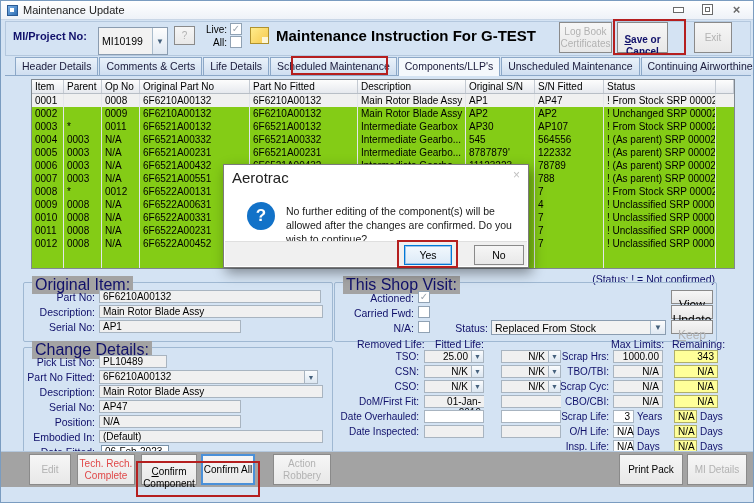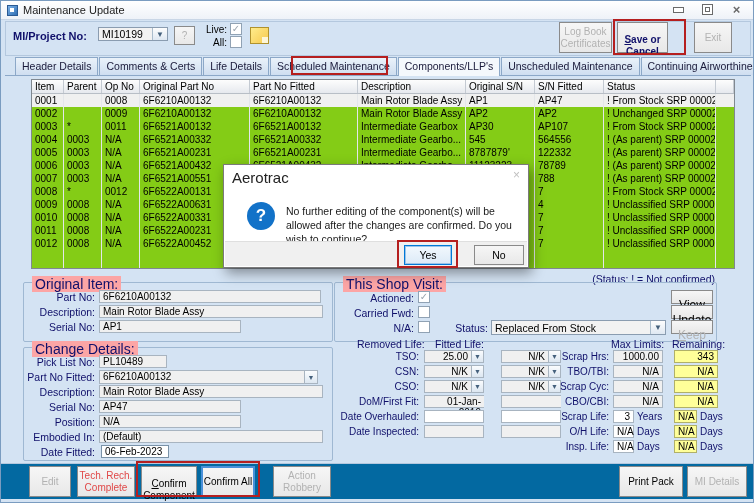--- a/index.html
+++ b/index.html
@@ -24,21 +24,21 @@
   .wb-close { font-size: 13px; line-height: 13px; text-align: center; font-weight: bold; }
   
   .header-box { position: absolute; left: 4px; top: 20px; width: 746px; height: 35px;
     border: 1px solid #b4c8de; }
   .lbl-navy { color: #10106a; }
   .mi-label { position: absolute; left: 12px; top: 29px; font-size: 11px; font-weight: bold; }
   .combo { background: #f2f2f2; border: 1px solid #8a9cb0; display: flex; align-items: center; font-size: 10.5px; }
   .combo .cval { flex: 1; padding-left: 3px; white-space: nowrap; overflow: hidden; }
   .combo .carr { width: 15px; align-self: stretch; background: linear-gradient(#fdfdfd,#dfe8f2);
     border-left: 1px solid #aabccc; color: #44607c; font-size: 8px; display: flex; align-items: center; justify-content: center; }
-  .mi-combo { position: absolute; left: 97px; top: 26px; width: 70px; height: 14px; }
+  .mi-combo { position: absolute; left: 97px; top: 26px; width: 70px; height: 28px; }
   .help-btn { position: absolute; left: 173px; top: 25px; width: 21px; height: 19px; }
   .chk-lbl { position: absolute; font-size: 10px; text-align: right; width: 28px; }
   .cb { position: absolute; width: 12px; height: 12px; background: #fff; border: 1px solid #90a2b4; font-size: 10px;
     line-height: 10px; text-align: center; color: #9aa4ae; }
   .note-icon { position: absolute; left: 249px; top: 26px; width: 19px; height: 17px;
     background: linear-gradient(135deg,#ffec8c,#f6c94e); border: 1px solid #b0922e; }
   .note-icon::after { content:""; position:absolute; right:0; bottom:0; border-style:solid; border-width:0 6px 6px 0; border-color: transparent #fdf6d8 #fdf6d8 transparent; }
   .main-title { position: absolute; left: 230px; top: 26px; width: 350px; text-align: center;
     font-size: 15px; font-weight: bold; color: #000; }
   .btn { background: linear-gradient(#f6f6f6,#e8e8e8); border: 1px solid #8a8a8a; font-size: 10px;
@@ -62,21 +62,21 @@
   .thead .trow { height: 14px; line-height: 14px; background: linear-gradient(#fdfdfd,#e6e9ee); border-bottom: 1px solid #b8bec6; }
   .thead .td { border-right: 1px solid #c4cad2; }
   .td { padding: 0 3px; white-space: nowrap; overflow: hidden; border-right: 1px solid #e4e6ea; }
   .c-item { width: 32px; } .c-parent { width: 38px; } .c-op { width: 38px; }
   .c-origpn { width: 110px; } .c-fitpn { width: 108px; } .c-desc { width: 108px; }
   .c-origsn { width: 69px; } .c-snf { width: 69px; } .c-status { width: 112px; }
   .c-fill { flex: 1; border-right: none; }
   .tbody .trow:nth-child(1) { background: #f0f0f0; }
   
   .gbox { position: absolute; border: 1px solid #9fb8d2; border-radius: 2px; }
-  .legend { position: absolute; top: -7px; left: 8px; background: #fca5a5; padding: 0 3px; font-size: 14px; color: #10106a; }
+  .legend { position: absolute; top: -7px; left: 8px; background: #a3a3a3; padding: 0 3px; font-size: 16px; color: #10106a; }
   .flabel { position: absolute; font-size: 10.5px; color: #10106a; text-align: right; white-space: nowrap; }
   .fld { position: absolute; height: 13px; background: #f0f0f0; border: 1px solid #a8b4c0;
     font-size: 10px; line-height: 11px; padding: 0 3px; white-space: nowrap; overflow: hidden; }
   .fld.white { background: #fff; border-color: #7a92a8; }
   .fld.center { text-align: left; }
   .fldcombo { position: absolute; height: 14px; display: flex; }
   .fldcombo .cval { flex: 1; background: #f0f0f0; border: 1px solid #a8b4c0; border-right: none; font-size: 10px; line-height: 12px; padding: 0 3px; white-space: nowrap; overflow: hidden; }
   .fldcombo .carr2 { width: 14px; background: linear-gradient(#fafcfe,#dde7f1); border: 1px solid #a8b4c0;
     font-size: 7px; color: #44607c; display: flex; align-items: center; justify-content: center; }
   .status-note { position: absolute; left: 500px; top: 272px; width: 214px; text-align: right; font-size: 10.5px; color: #10106a; }
@@ -97,21 +97,21 @@
   .lim-rows { position: absolute; left: 555px; top: 349px; width: 175px; }
   .lim-row { position: relative; height: 15px; font-size: 10px; }
   .lim-row .ll { position: absolute; left: 0; top: 1px; width: 53px; text-align: right; color: #10106a; white-space: nowrap; }
   .lim-row .lmax { position: absolute; left: 57px; top: 0; width: 50px; height: 13px; background: #f0f0f0; border: 1px solid #a8b4c0; text-align: right; padding: 0 3px; line-height: 11px; }
   .lim-row .lrem { position: absolute; left: 118px; top: 0; width: 44px; height: 13px; background: #ffff99; border: 1px solid #b0b068; text-align: right; padding: 0 3px; line-height: 11px; }
   .lim-row .sfx { position: absolute; top: 1px; color: #10106a; }
   .lim-row .sfx.ms { left: 81px; } .lim-row .sfx.rs { left: 144px; }
   .lim-row:nth-child(n+5) .lmax { width: 21px; background: #fff; }
   .lim-row:nth-child(n+5) .lrem { width: 23px; }
   
-  .bottom-bar { position: absolute; left: 0; right: 0; top: 462px; height: 36px; background: #0369a1; border-top: 1px solid #b4c8de; }
+  .bottom-bar { position: absolute; left: 0; right: 0; top: 450px; height: 36px; background: #a3a3a3; border-top: 1px solid #b4c8de; }
   .bbtn { position: absolute; top: 2px; height: 31px; }
   .red-text { color: #e04848; }
   
   .dialog { position: absolute; left: 222px; top: 163px; width: 306px; height: 104px;
     background: #fff; border: 1px solid #7a7a7a; box-shadow: 3px 5px 12px rgba(0,0,0,.4); z-index: 50; }
   .dlg-title { position: absolute; left: 8px; top: 4px; font-size: 15px; color: #222; }
   .dlg-close { position: absolute; right: 8px; top: 3px; font-size: 12px; color: #c0c0c0; }
   .dlg-icon { position: absolute; left: 23px; top: 37px; width: 28px; height: 28px; border-radius: 50%;
     background: #1272c8; color: #fff; font-size: 17px; font-weight: bold; text-align: center; line-height: 27px; }
   .dlg-msg { position: absolute; left: 62px; top: 39px; width: 238px; font-size: 10.5px; line-height: 1.35; color: #1a1a1a; }
@@ -142,20 +142,21 @@
   <div class="combo mi-combo">
     <span class="cval">MI10199</span>
     <span class="carr">▼</span>
   </div>
   <div class="btn disabled help-btn">?</div>
   <span class="chk-lbl" style="left:198px;top:23px">Live:</span>
   <span class="cb" style="left:229px;top:22px">✓</span>
   <span class="chk-lbl" style="left:198px;top:36px">All:</span>
   <span class="cb" style="left:229px;top:35px"></span>
   <span class="note-icon"></span>
+  <div class="main-title">Maintenance Instruction For G-TEST</div>
   <div class="btn disabled btn-logbook">Log Book Certificates</div>
   <div class="btn btn-save">
       <span class="accel">Save or Cancel</span>
     </div>
   <div class="btn disabled btn-exit">Exit</div>
 
   <div class="tabs">
     <span class="tab">Header Details</span>
     <span class="tab">Comments &amp; Certs</span>
     <span class="tab">Life Details</span>

